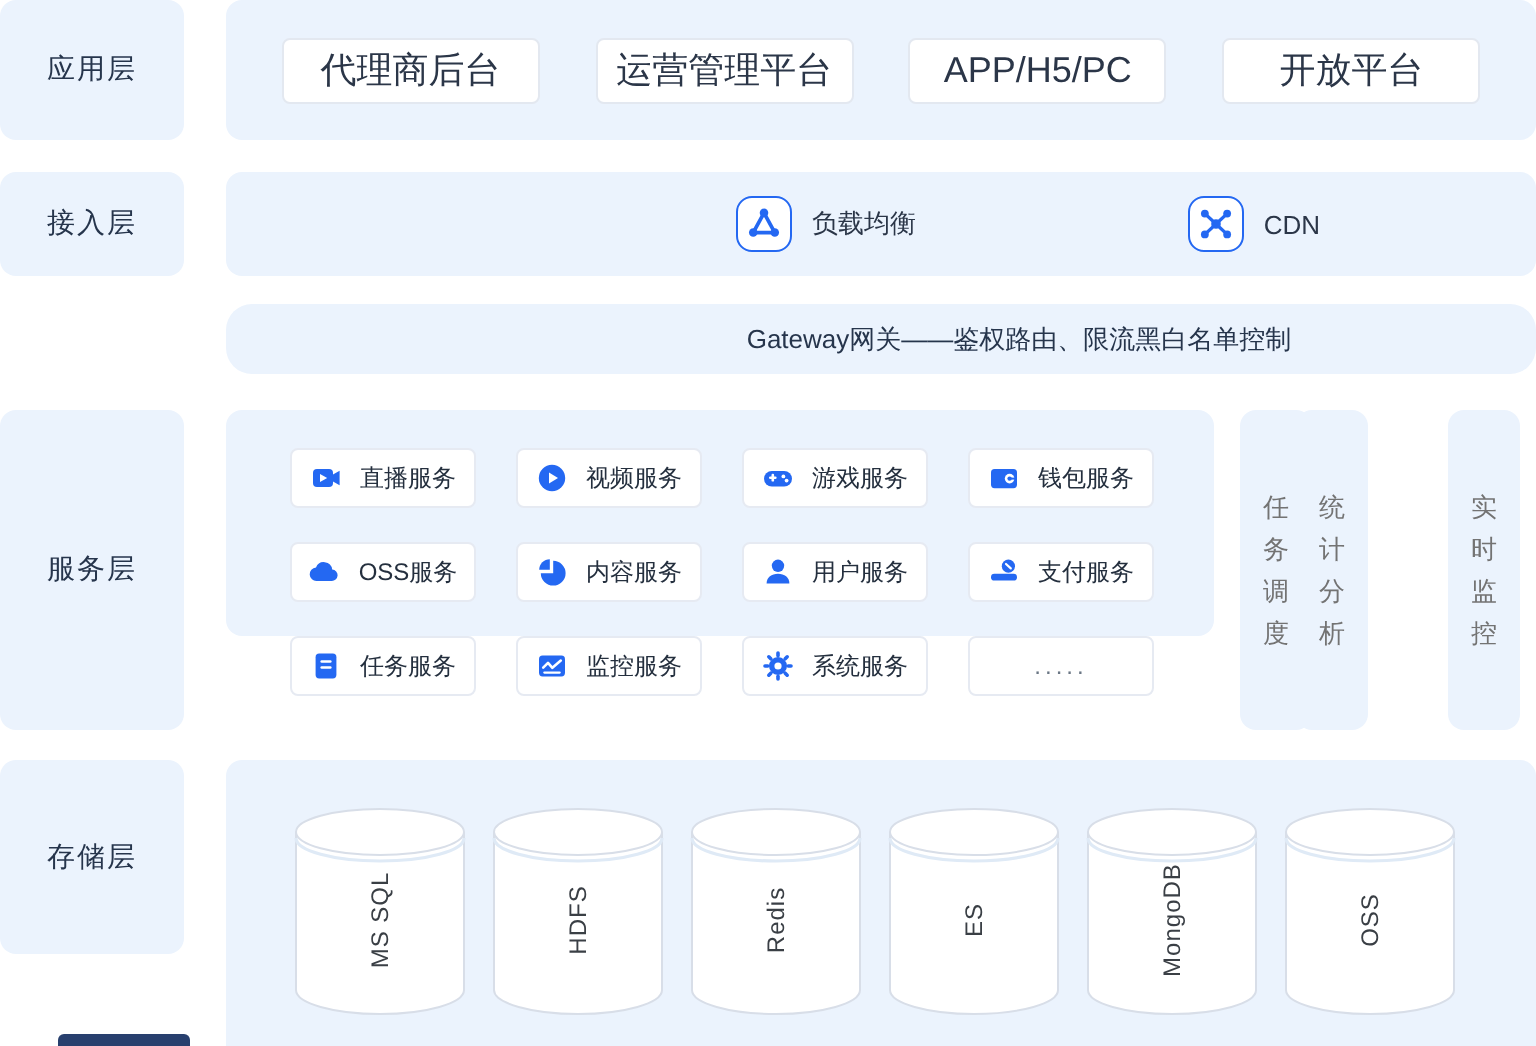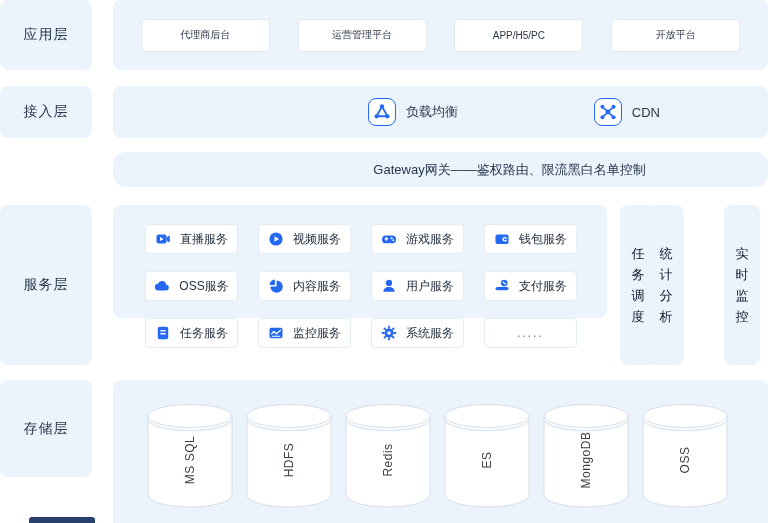--- a/index.html
+++ b/index.html
@@ -19,37 +19,37 @@
   .panel-access{top:86px;height:52px;display:flex;align-items:center;justify-content:space-between;
     padding-left:223px;padding-right:108px;}
   .panel-gateway{top:152px;height:35px;display:flex;align-items:center;justify-content:center;border-radius:13px;}
   .panel-service{top:205px;height:113px;width:494px;display:grid;
     grid-template-columns:repeat(4,93px);grid-auto-rows:30px;column-gap:20px;row-gap:17px;
     padding:19px 0 0 32px;}
   .panel-storage{top:380px;height:143px;border-radius:8px 8px 0 0;display:flex;
     justify-content:space-between;align-items:flex-start;padding:23px 40px 0 34px;}
 
   .app-box{width:127px;height:31px;background:#fff;border:1px solid #e3e8f0;border-radius:4px;
-    display:flex;align-items:center;justify-content:center;font-size:10px;color:#2b3648;}
+    display:flex;align-items:center;justify-content:center;font-size:18px;color:#2b3648;}
 
   .access-item{display:flex;align-items:center;gap:10px;font-size:13px;color:#2b3648;padding-left:32px;}
   .icon-badge{width:28px;height:28px;background:#fff;border:1.5px solid #2468f2;border-radius:8px;
     box-sizing:border-box;display:flex;align-items:center;justify-content:center;}
 
   .gateway-text{font-size:13px;color:#26354c;margin-left:138px;}
 
   .card{background:#fff;border:1px solid #e6eaf2;border-radius:4px;display:flex;
     align-items:center;justify-content:center;gap:9px;font-size:12px;color:#242f3e;}
   .card-icon{width:16px;height:16px;display:flex;align-items:center;justify-content:center;}
   .card.dots{color:#6b7785;letter-spacing:2px;font-size:12px;}
 
   .vcol{position:absolute;top:205px;height:160px;width:36px;background:#ebf3fd;border-radius:8px;
     display:flex;align-items:center;justify-content:center;}
   .vcol-0{left:620px;} .vcol-1{left:648px;} .vcol-2{left:724px;}
-  .vtext{width:14px;font-size:13px;line-height:21px;color:#0f172a;word-break:break-all;text-align:center;}
+  .vtext{width:14px;font-size:13px;line-height:21px;color:#737373;word-break:break-all;text-align:center;}
 
   .cyl{position:relative;width:86px;height:106px;}
   .cyl svg{position:absolute;left:0;top:0;}
   .cyl-label{position:absolute;top:54%;left:50%;transform:translate(-50%,-50%) rotate(-90deg);
     white-space:nowrap;font-size:12px;color:#3a3f45;letter-spacing:0.5px;}
 
   .dark-bar{position:absolute;left:29px;top:517px;width:66px;height:6px;background:#28406e;
     border-radius:3px 3px 0 0;}
 </style>
 </head>

